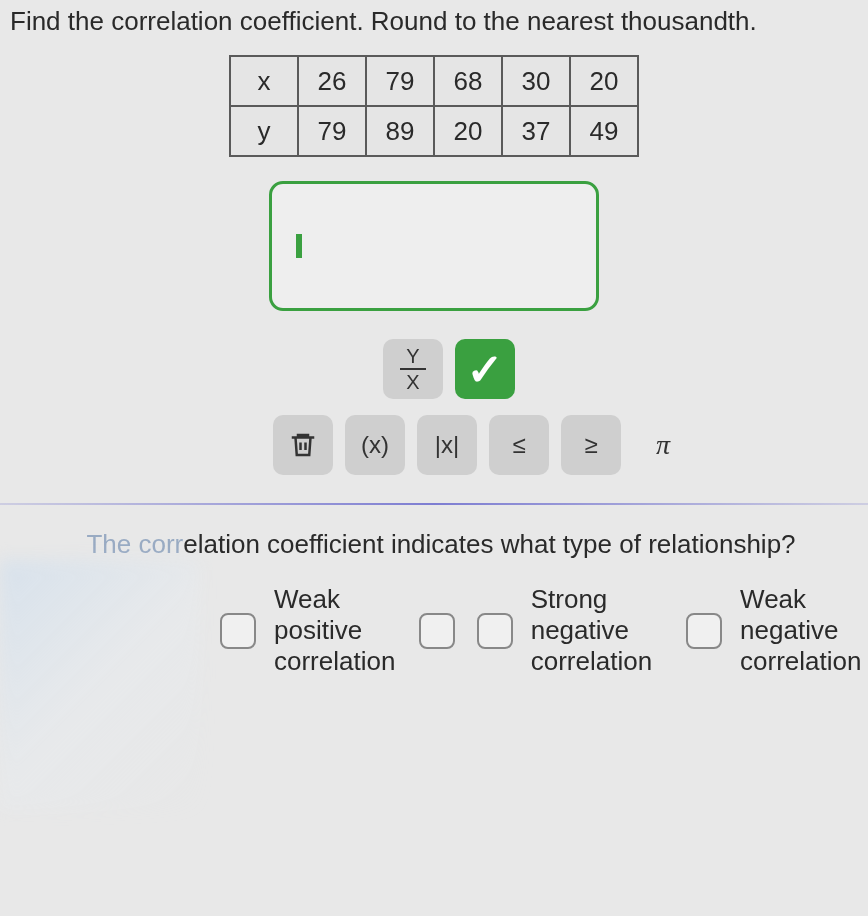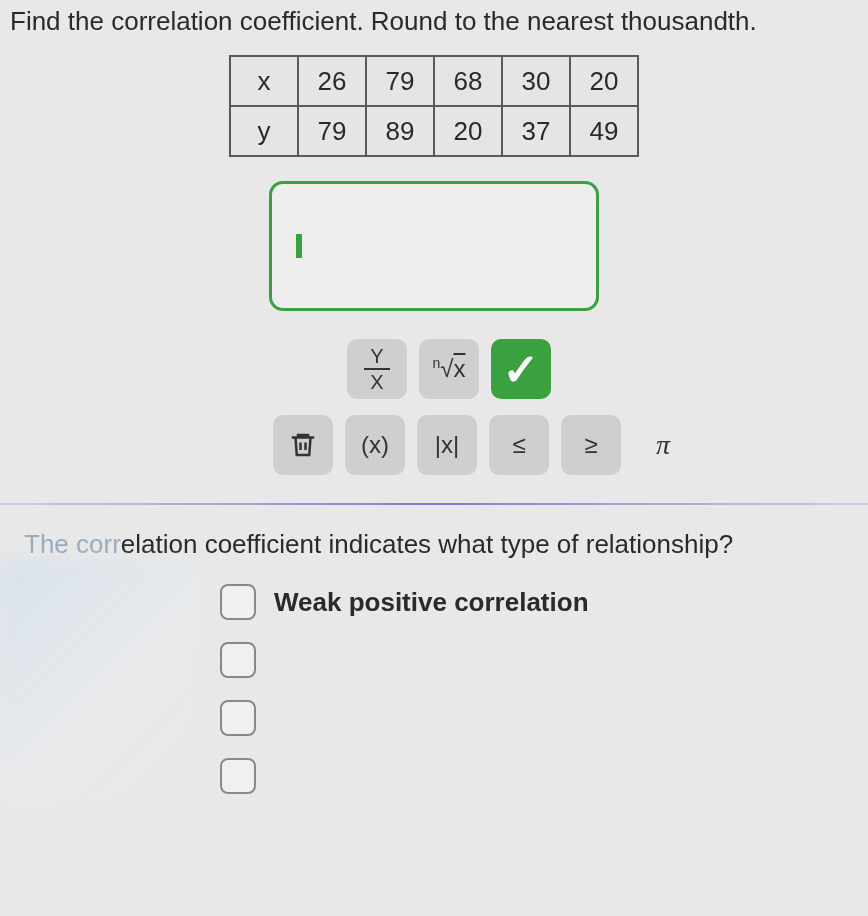--- a/index.html
+++ b/index.html
@@ -96,28 +96,28 @@
     .pi-text { font-family: "Times New Roman", serif; font-size: 28px; font-style: italic;}
     .divider {
       height: 2px;
       background: linear-gradient(to right, rgba(100,100,200,0.2), rgba(80,80,200,0.7), rgba(100,100,200,0.2));
       margin: 12px 0 24px 0;
     }
     .sub-question {
       font-size: 26px;
       padding: 0 10px 24px 24px;
       color: #2a2a2a;
+      text-align: center;
     }
     .sub-question .faded { color: rgba(100,130,170,0.6); }
     .options {
       display: flex;
-      flex-direction: column;
+      flex-direction: row;
       gap: 22px;
       padding-left: 220px;
-      font-weight: bold;
     }
     .option {
       display: flex;
       align-items: center;
       gap: 18px;
       cursor: pointer;
     }
     .checkbox {
       width: 36px;
       height: 36px;
@@ -173,23 +173,20 @@
 </div>
 
 <div class="tool-rows">
   <div class="tool-row">
     <div class="tool-btn">
       <div class="fraction">
         <span class="num">Y</span>
         <span class="den">X</span>
       </div>
     </div>
-    <div class="tool-btn">
-      <span><span class="sup">n</span>√<span style="text-decoration:overline;">x</span></span>
-    </div>
     <div class="tool-btn check-btn">✓</div>
   </div>
   <div class="tool-row row2">
     <div class="tool-btn trash">
       <svg viewBox="0 0 24 24" fill="none" stroke="#333" stroke-width="2">
         <path d="M3 6h18M8 6V4h8v2M6 6l1 14h10l1-14M10 10v6M14 10v6"></path>
       </svg>
     </div>
     <div class="tool-btn">(x)</div>
     <div class="tool-btn">|x|</div>
@@ -210,19 +207,21 @@
 <div class="options">
   <div class="option">
     <div class="checkbox"></div>
     <span class="option-label">Weak positive correlation</span>
   </div>
   <div class="option">
     <div class="checkbox"></div>
   </div>
   <div class="option">
     <div class="checkbox"></div>
-  </div>
-  <div class="option">
-    <div class="checkbox"></div>
+    <span class="option-label">Strong negative correlation</span>
+  </div>
+  <div class="option">
+    <div class="checkbox"></div>
+    <span class="option-label">Weak negative correlation</span>
   </div>
 </div>
 
 <div class="glare"></div>
 
 </body></html>

